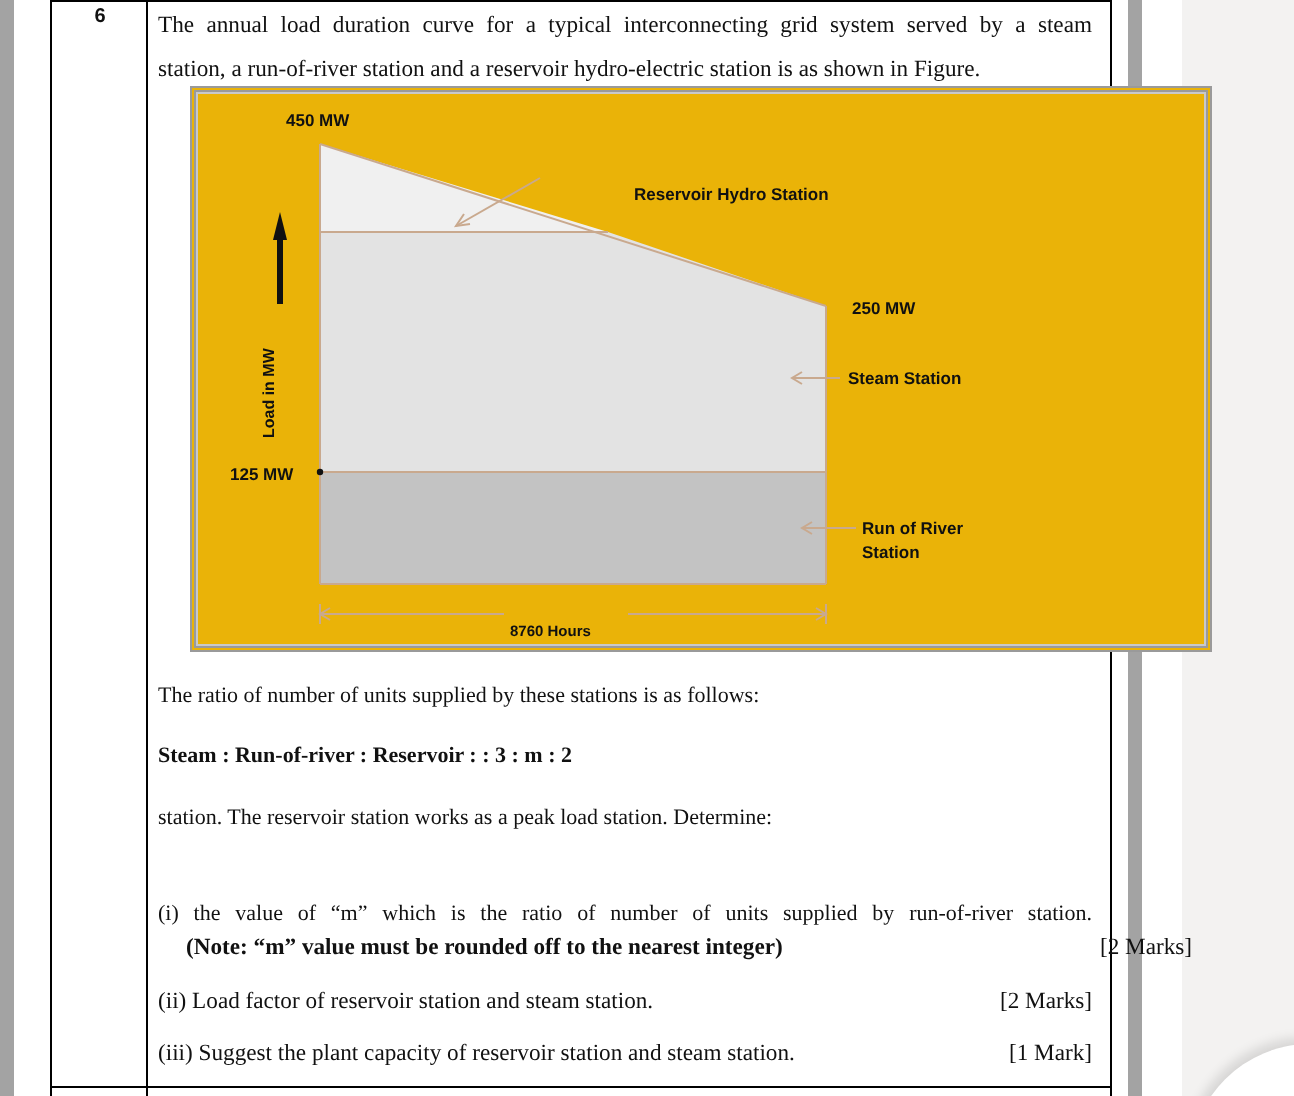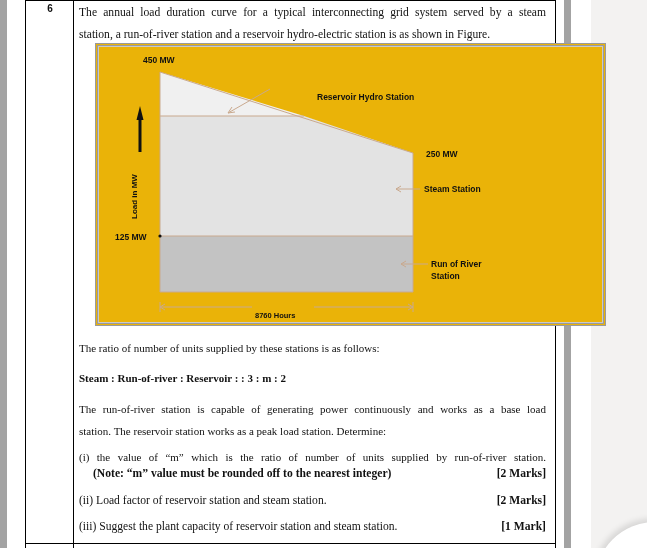--- a/index.html
+++ b/index.html
@@ -49,21 +49,21 @@
     font-weight:bold; font-size:8px; color:#111; white-space:nowrap;
     transform:rotate(-90deg); transform-origin:left top;
   }
 
   .para {
     position:absolute; left:79px; width:467px; font-size:11px; line-height:22px;
   }
   .bold { font-weight:bold; }
   .justify-line { display:block; text-align:justify; text-align-last:justify; }
   .row { position:absolute; left:79px; width:467px; font-size:11.6px; }
-  .row .marks { position:absolute; right:0; top:0; font-weight:bold; }
+  .row .marks { position:absolute; right:0; top:0; font-weight:normal; }
 </style>
 </head>
 <body>
 
 <div class="left-bar"></div>
 <div class="right-bar"></div>
 <div class="side-panel"></div>
 <div class="side-curve"></div>
 
 <div class="tbl">
@@ -123,28 +123,27 @@
   <div class="flabel" style="left:333px; top:213px;">Run of River</div>
   <div class="flabel" style="left:333px; top:225px;text-align:right;">Station</div>
   <div class="flabel" style="left:157px; top:265px; font-size:7.5px;">8760 Hours</div>
   <div class="ylabel" style="left:32px; top:173px;">Load in MW</div>
 </div>
 
 <div class="para" style="top:337px;">The ratio of number of units supplied by these stations is as follows:</div>
 <div class="para bold" style="top:367px;">Steam : Run-of-river : Reservoir : : 3 : m : 2</div>
 
 <div class="para" style="top:398px;">
-  <span class="justify-line">The run-of-river station is capable of generating power continuously and works as a base load</span>
   <span>station. The reservoir station works as a peak load station. Determine:</span>
 </div>
 
 <div class="para" style="top:449px; line-height:16px;">
   <span class="justify-line">(i) the value of “m” which is the ratio of number of units supplied by run-of-river station.</span>
 </div>
-<div class="row bold" style="top:467px; left:93px; width:453px;">
+<div class="row bold" style="top:467px; left:93px; width:503px;">
   <span>(Note: “m” value must be rounded off to the nearest integer)</span>
   <span class="marks">[2 Marks]</span>
 </div>
 
 <div class="row" style="top:494px;">
   <span>(ii) Load factor of reservoir station and steam station.</span>
   <span class="marks">[2 Marks]</span>
 </div>
 
 <div class="row" style="top:520px;">

